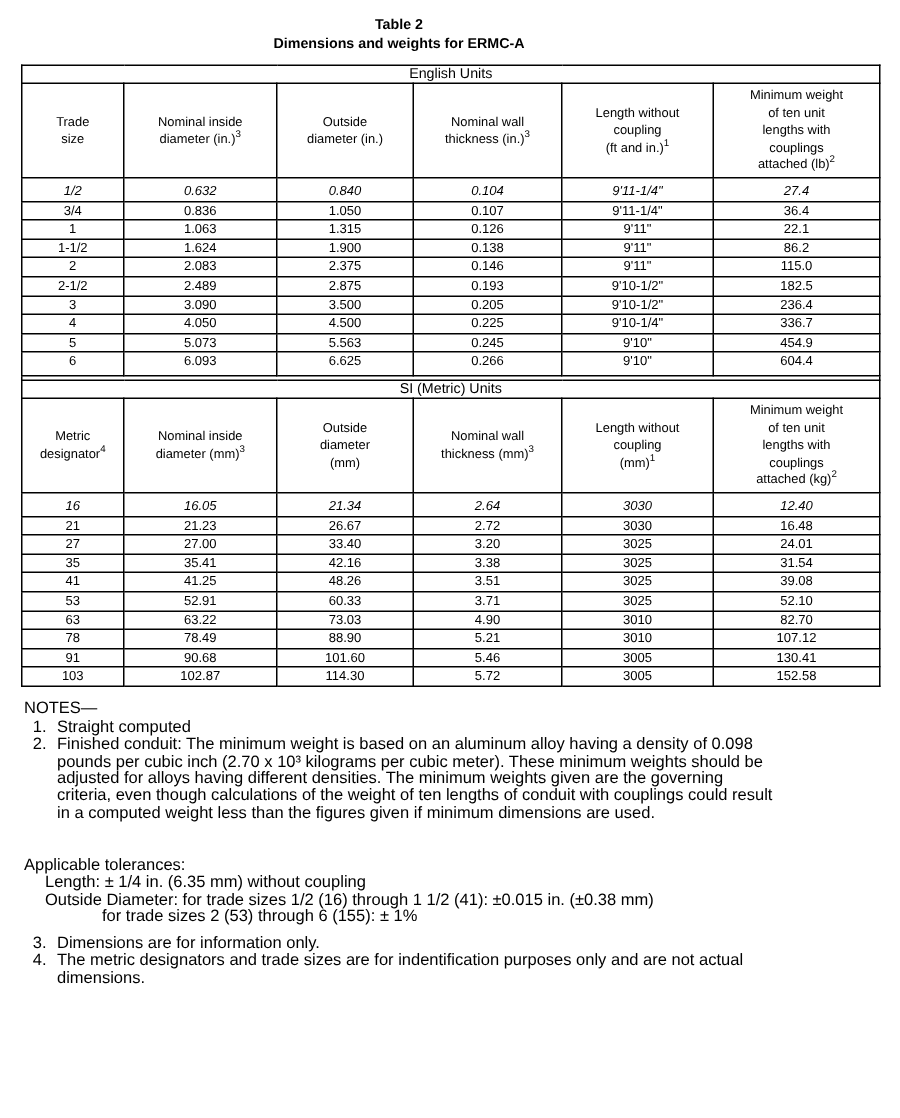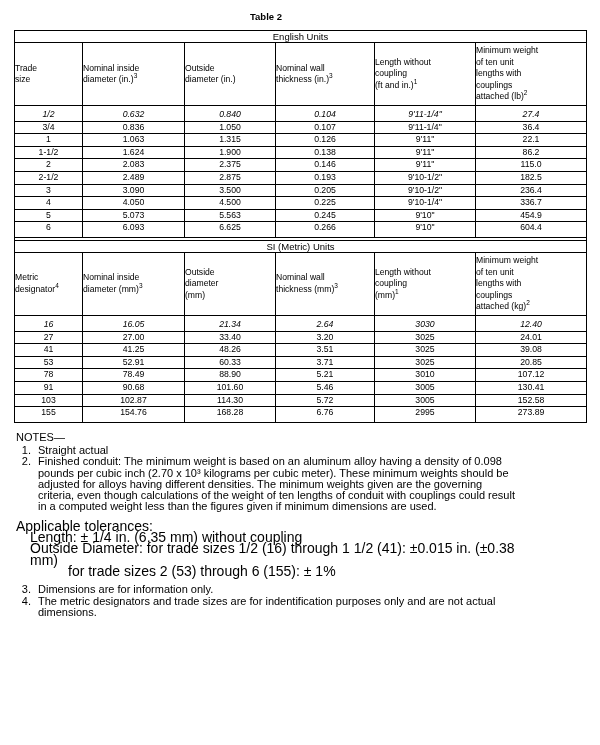--- a/index.html
+++ b/index.html
@@ -41,21 +41,21 @@
   }
   .unit-band {
     text-align: center;
     font-weight: bold;
     font-size: 9.5px;
     padding: 2px 0 3px 0;
     border-left: none;
     border-right: none;
   }
   .hdr td {
-    text-align: left;
+    text-align: center;
     vertical-align: middle;
     font-size: 8.6px;
     line-height: 11.5px;
     padding: 5px 3px 6px 3px;
     height: 62px;
   }
   .data td {
     text-align: center;
     font-size: 8.7px;
     line-height: 11.6px;
@@ -95,22 +95,22 @@
     flex: 0 0 22px;
     text-align: right;
     padding-right: 7px;
     box-sizing: border-box;
   }
   .note-text {
     flex: 1;
     text-align: left;
   }
   .tolerances {
-    margin-top: 8px;
-    font-size: 14px;
+    margin-top: 24px;
+    font-size: 11px;
     line-height: 11.3px;
     padding-left: 2px;
   }
   .tol-indent1 { padding-left: 14px; }
   .tol-indent2 { padding-left: 52px; }
   .notes2 { margin-top: 7px; }
   .sep-row td {
     height: 2px;
     padding: 0;
     border-top: 1.3px solid #000;
@@ -119,20 +119,21 @@
     border-right: none;
   }
 </style>
 </head>
 <body>
 
 <div class="page">
 
   <div class="title-block">
     <div>Table 2</div>
+    <div>Dimensions and weights for ERMC-A</div>
   </div>
 
   <table class="main">
     <colgroup>
       <col style="width:68px">
       <col style="width:102px">
       <col style="width:91px">
       <col style="width:99px">
       <col style="width:101px">
       <col style="width:111px">
@@ -250,42 +251,66 @@
 
       <tr class="data first">
         <td>16</td>
         <td>16.05</td>
         <td>21.34</td>
         <td>2.64</td>
         <td>3030</td>
         <td>12.40</td>
       </tr>
       <tr class="data">
+        <td>21</td>
+        <td>21.23</td>
+        <td>26.67</td>
+        <td>2.72</td>
+        <td>3030</td>
+        <td>16.48</td>
+      </tr>
+      <tr class="data">
         <td>27</td>
         <td>27.00</td>
         <td>33.40</td>
         <td>3.20</td>
         <td>3025</td>
         <td>24.01</td>
       </tr>
       <tr class="data">
+        <td>35</td>
+        <td>35.41</td>
+        <td>42.16</td>
+        <td>3.38</td>
+        <td>3025</td>
+        <td>31.54</td>
+      </tr>
+      <tr class="data">
         <td>41</td>
         <td>41.25</td>
         <td>48.26</td>
         <td>3.51</td>
         <td>3025</td>
         <td>39.08</td>
       </tr>
       <tr class="data">
         <td>53</td>
         <td>52.91</td>
         <td>60.33</td>
         <td>3.71</td>
         <td>3025</td>
-        <td>20.85</td>
+        <td>52.10</td>
+      </tr>
+      <tr class="data">
+        <td>63</td>
+        <td>63.22</td>
+        <td>73.03</td>
+        <td>4.90</td>
+        <td>3010</td>
+        <td>82.70</td>
       </tr>
       <tr class="data">
         <td>78</td>
         <td>78.49</td>
         <td>88.90</td>
         <td>5.21</td>
         <td>3010</td>
         <td>107.12</td>
       </tr>
       <tr class="data">
@@ -297,36 +322,28 @@
         <td>130.41</td>
       </tr>
       <tr class="data">
         <td>103</td>
         <td>102.87</td>
         <td>114.30</td>
         <td>5.72</td>
         <td>3005</td>
         <td>152.58</td>
       </tr>
-      <tr class="data last">
-        <td>155</td>
-        <td>154.76</td>
-        <td>168.28</td>
-        <td>6.76</td>
-        <td>2995</td>
-        <td>273.89</td>
-      </tr>
     </tbody>
   </table>
 
   <div class="notes">
     <div class="notes-head">NOTES—</div>
     <div class="note-row">
       <div class="note-num">1.</div>
-      <div class="note-text">Straight actual</div>
+      <div class="note-text">Straight computed</div>
     </div>
     <div class="note-row">
       <div class="note-num">2.</div>
       <div class="note-text">Finished conduit: The minimum weight is based on an aluminum alloy having a density of 0.098 pounds per cubic inch (2.70 x 10³ kilograms per cubic meter). These minimum weights should be adjusted for alloys having different densities. The minimum weights given are the governing criteria, even though calculations of the weight of ten lengths of conduit with couplings could result in a computed weight less than the figures given if minimum dimensions are used.</div>
     </div>
   </div>
 
   <div class="tolerances">
     <div>Applicable tolerances:</div>
     <div class="tol-indent1">Length: ± 1/4 in. (6.35 mm) without coupling</div>

